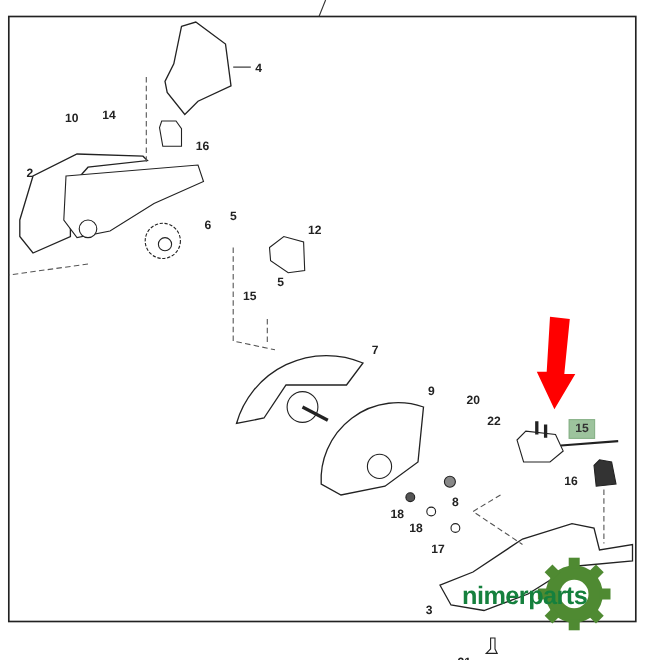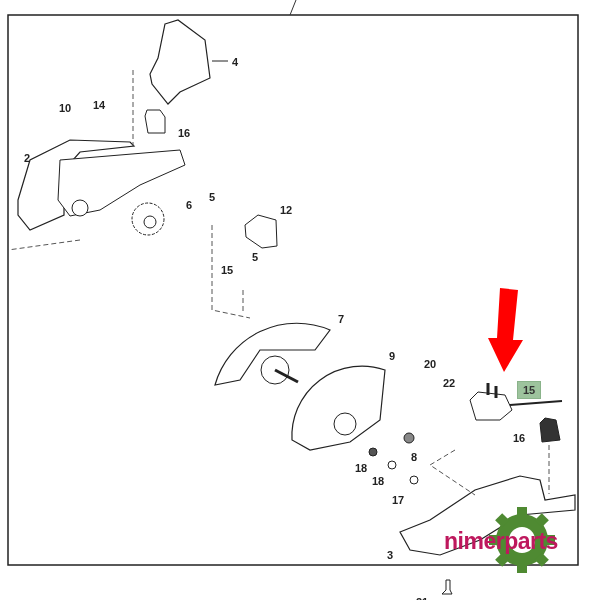--- a/index.html
+++ b/index.html
@@ -1,20 +1,20 @@
 <!DOCTYPE html>
 <html><head>
 <meta charset="utf-8">
 <style>
   html,body{margin:0;padding:0;background:#fff;}
   body{width:600px;height:600px;position:relative;overflow:hidden;font-family:"Liberation Sans",sans-serif;}
   #stage{position:absolute;left:0;top:0;width:600px;height:600px;}
   .lbl{position:absolute;font-size:11px;font-weight:bold;color:#222;line-height:1;}
   .lbl15{position:absolute;background:#9dc39d;border:1px solid #8ab38a;color:#333;font-size:11px;font-weight:bold;padding:2px 5px;}
-  .watermark{position:absolute;left:444px;top:528px;font-size:23px;font-weight:bold;color:#be185d;letter-spacing:-0.5px;}
+  .watermark{position:absolute;left:420px;top:528px;font-size:23px;font-weight:bold;color:#15803d;letter-spacing:-0.5px;}
   svg{position:absolute;left:0;top:0;}
 </style>
 </head>
 <body>
 
 <div id="stage">
   <svg width="600" height="600" viewBox="0 0 600 600">
 
     <rect x="8" y="15" width="570" height="550" fill="none" stroke="#222" stroke-width="1.5"></rect>
     <line x1="290" y1="15" x2="296" y2="0" stroke="#333" stroke-width="1"></line>

